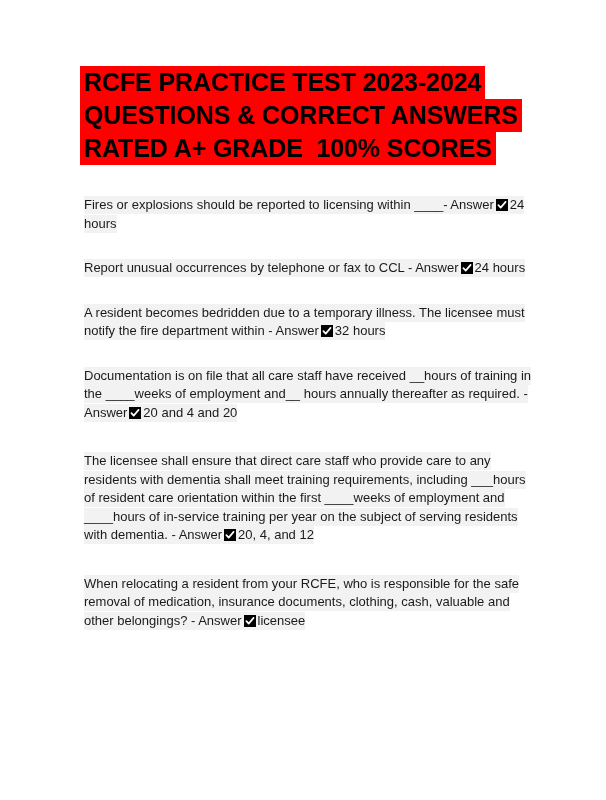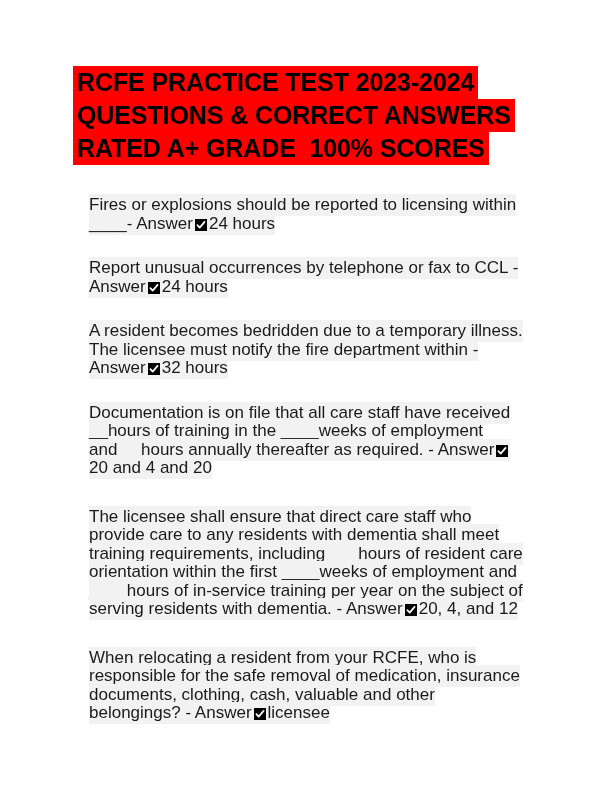--- a/index.html
+++ b/index.html
@@ -12,21 +12,21 @@
     width: 606px;
     height: 800px;
     position: relative;
     overflow: hidden;
     font-family: "Liberation Sans", sans-serif;
     -webkit-font-smoothing: antialiased;
   }
 
   .page {
     position: absolute;
-    left: 7px; top: 0;
+    left: 14px; top: 0;
     width: 480px;
     height: 800px;
     background: #ffffff;
   }
 
   
   .title-block {
     position: absolute;
     left: 66px;
     top: 66px;
@@ -51,23 +51,23 @@
   }
 
   
   .body-block {
     position: absolute;
     left: 70px;
     top: 196px;
     width: 452px;
   }
   .qa-item {
-    margin: 0 0 18px 12px;
+    margin: 0 0 18px 0;
     font-family: "Liberation Sans", sans-serif;
-    font-size: 17px;
+    font-size: 13px;
     line-height: 18.5px;
     color: #1a1a1a;
   }
   .qa-item .run {
     background-color: #f2f2f2;
     box-decoration-break: clone;
     -webkit-box-decoration-break: clone;
     padding: 1px 0 2px 0;
   }
   .qa-item.gap-lg { margin-bottom: 26px; }

